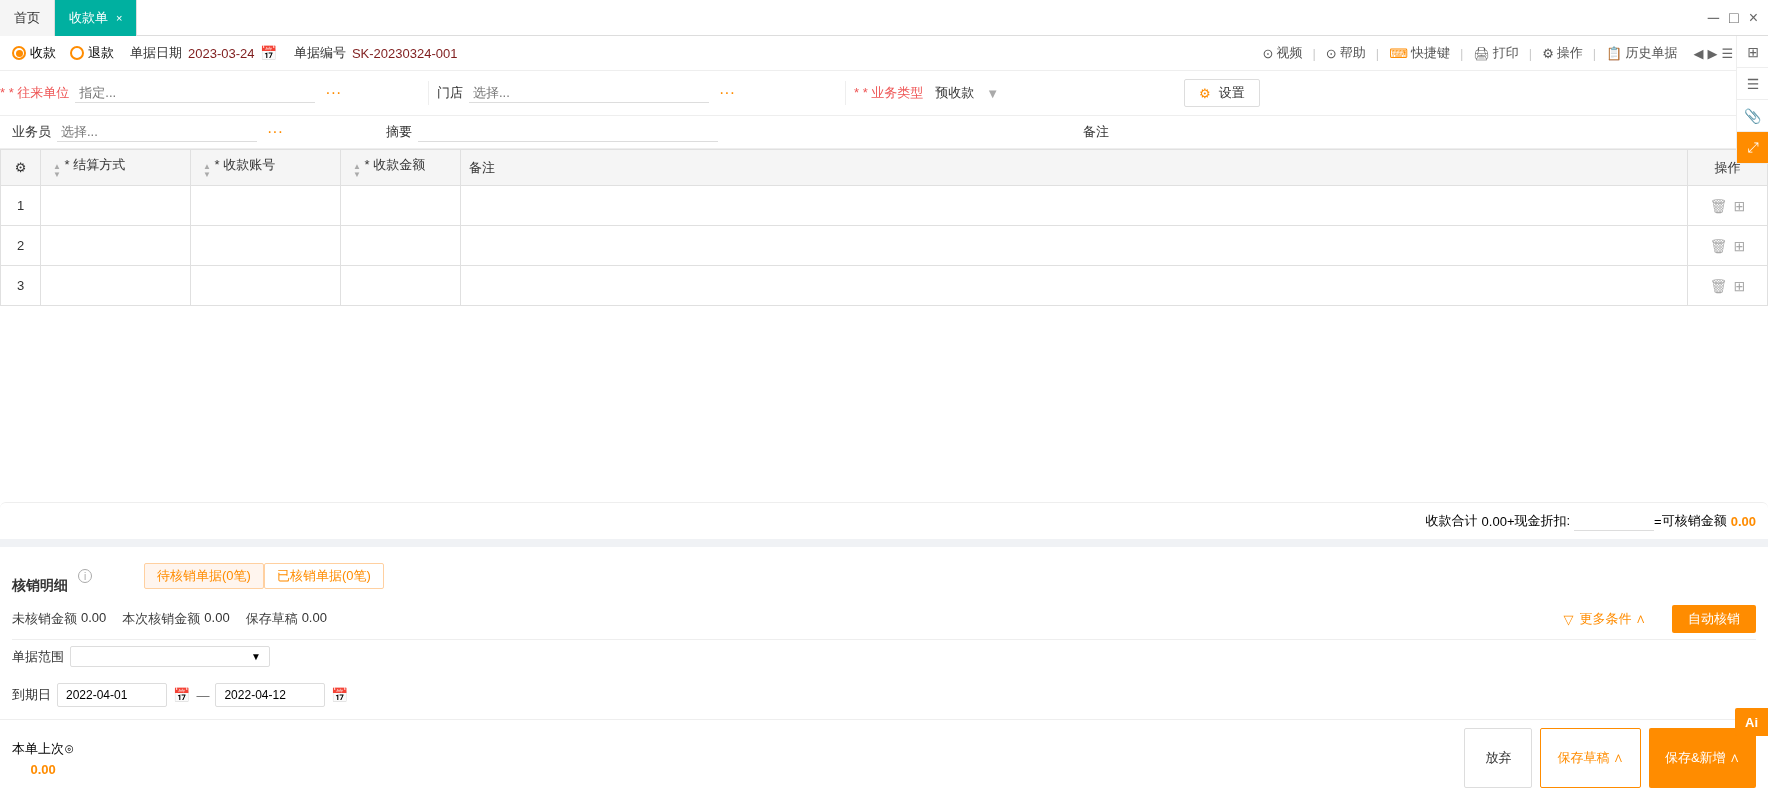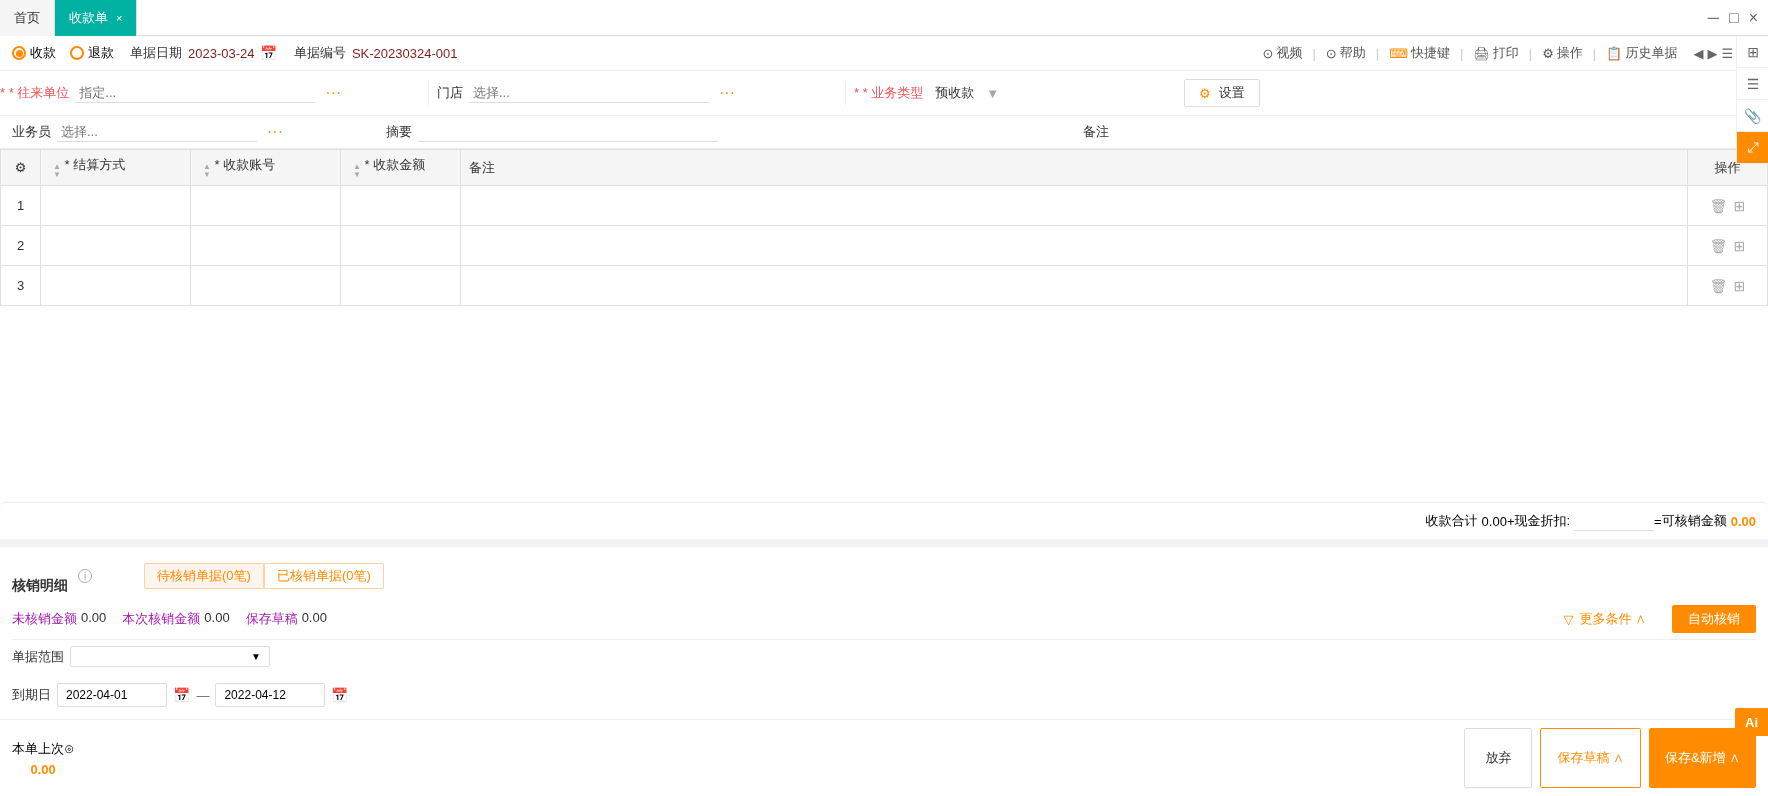--- a/index.html
+++ b/index.html
@@ -89,21 +89,21 @@
     .hexiao-section { background: #fff; padding: 0 12px; }
     .hexiao-header { display: flex; align-items: center; padding: 10px 0 6px; gap: 10px; }
     .hexiao-title { font-size: 14px; font-weight: bold; color: #333; margin-top: 20px; }
     .hexiao-tabs { display: flex; gap: 0; padding-left: 42px; }
     .hexiao-tab { padding: 3px 12px; font-size: 12px; cursor: pointer; color: #ff8c00; border: 1px solid #ffd0a0; border-radius: 2px; }
     .hexiao-tab.active { background: #fff5ee; }
     .info-circle { display: inline-flex; align-items: center; justify-content: center; width: 14px; height: 14px; border-radius: 50%; border: 1px solid #aaa; color: #aaa; font-size: 10px; cursor: pointer; }
 
     .hexiao-stats { display: flex; align-items: center; gap: 16px; padding: 4px 0 6px; font-size: 12px; }
     .stat-item { display: flex; gap: 4px; }
-    .stat-label { color: #a21caf; }
+    .stat-label { color: #404040; }
     .stat-value { color: #333; }
 
     .hexiao-more { margin-left: auto; display: flex; align-items: center; gap: 6px; color: #ff8c00; cursor: pointer; font-size: 12px; }
 
     
     .filter-row { display: flex; align-items: flex-start; padding: 6px 0; gap: 16px; border-top: 1px solid #eee; flex-direction: column; }
     .filter-field { display: flex; align-items: center; gap: 6px; }
     .filter-label { color: #333; white-space: nowrap; }
     .filter-select-box { border: 1px solid #ddd; border-radius: 2px; padding: 4px 8px; min-width: 200px; display: flex; align-items: center; justify-content: space-between; cursor: pointer; }
     .filter-date { border: 1px solid #ddd; border-radius: 2px; padding: 4px 8px; width: 110px; font-size: 12px; }

